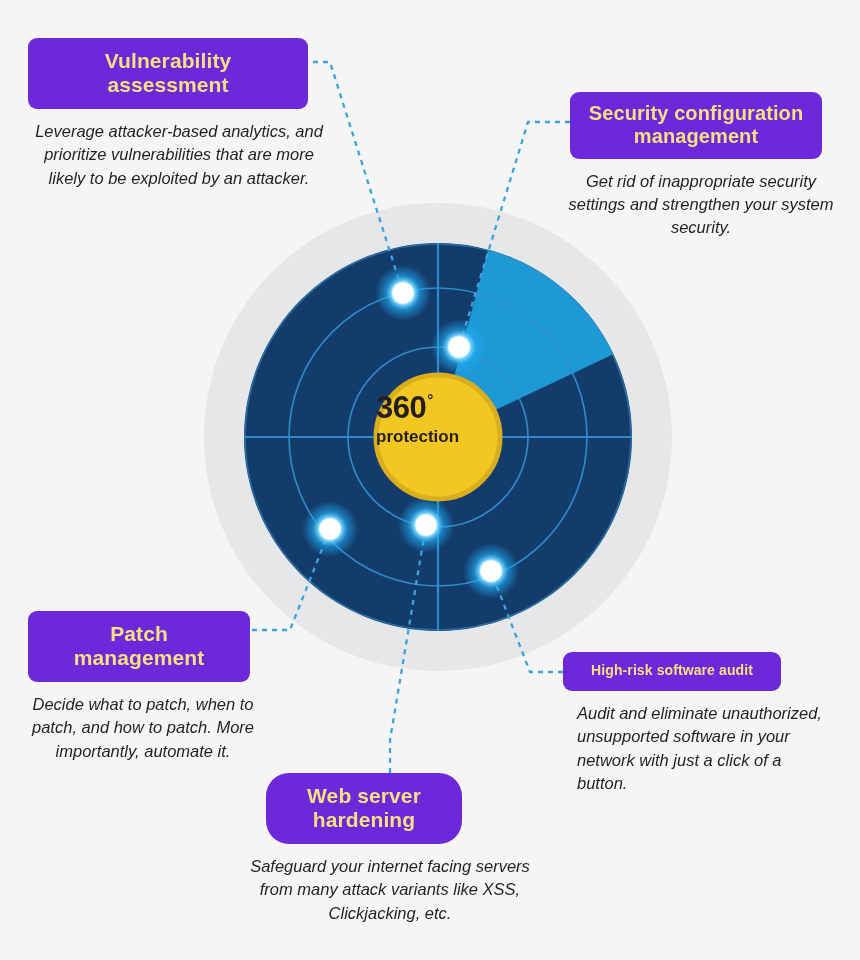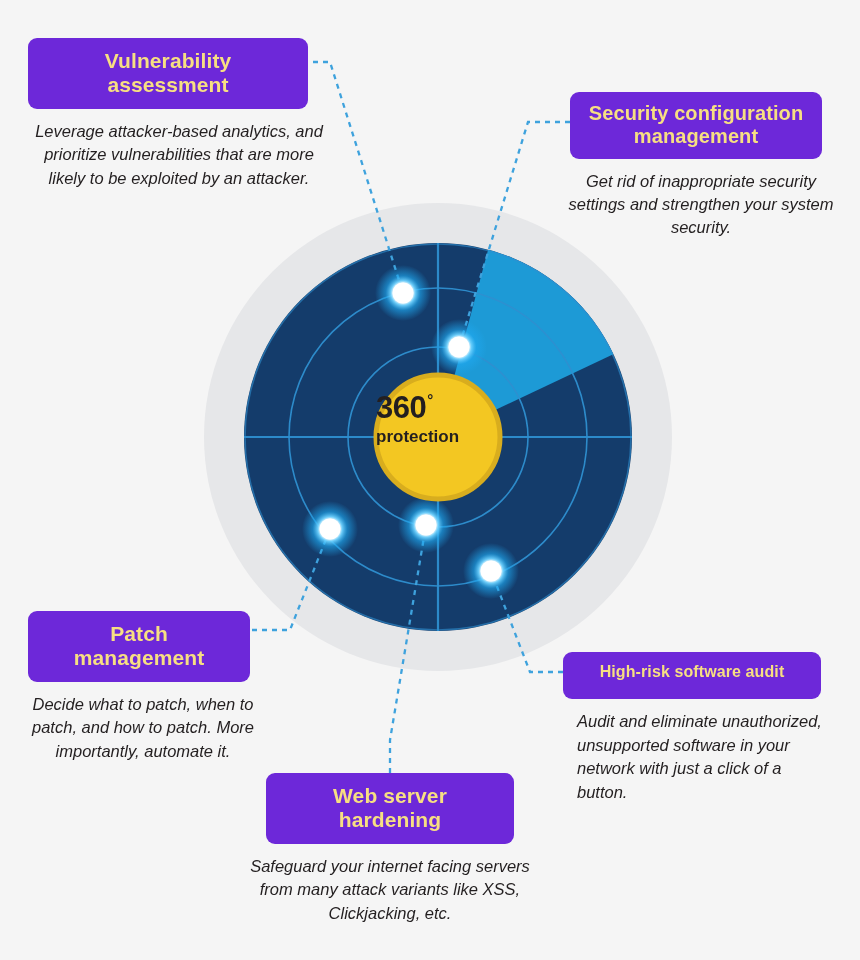--- a/index.html
+++ b/index.html
@@ -41,25 +41,25 @@
 
   #c-scm{left:570px;top:92px;width:262px;}
   #c-scm .chip{font-size:20px;padding:10px 14px 11px;width:252px;}
   #c-scm .desc{text-align:center;width:270px;margin-left:-4px;}
 
   #c-patch{left:28px;top:611px;width:228px;}
   #c-patch .chip{font-size:21px;padding:11px 16px 12px;width:222px;}
   #c-patch .desc{text-align:center;width:262px;margin-left:-16px;}
 
   #c-hra{left:563px;top:652px;width:266px;}
-  #c-hra .chip{font-size:16px;padding:11px 14px 18px;width:258px;}
+  #c-hra .chip{font-size:14px;padding:11px 14px 12px;width:218px;}
   #c-hra .desc{width:246px;margin-left:14px;}
 
   #c-web{left:266px;top:773px;width:248px;}
-  #c-web .chip{font-size:21px;padding:11px 16px 12px;width:248px;}
+  #c-web .chip{font-size:21px;padding:11px 16px 12px;width:196px;border-radius:23px;}
   #c-web .desc{text-align:center;width:302px;margin-left:-27px;}
 
   
   #radar-center-text{
     position:absolute;
     left:376px;top:392px;width:124px;
     text-align:left;
     color:#231f20;
     pointer-events:none;
   }

